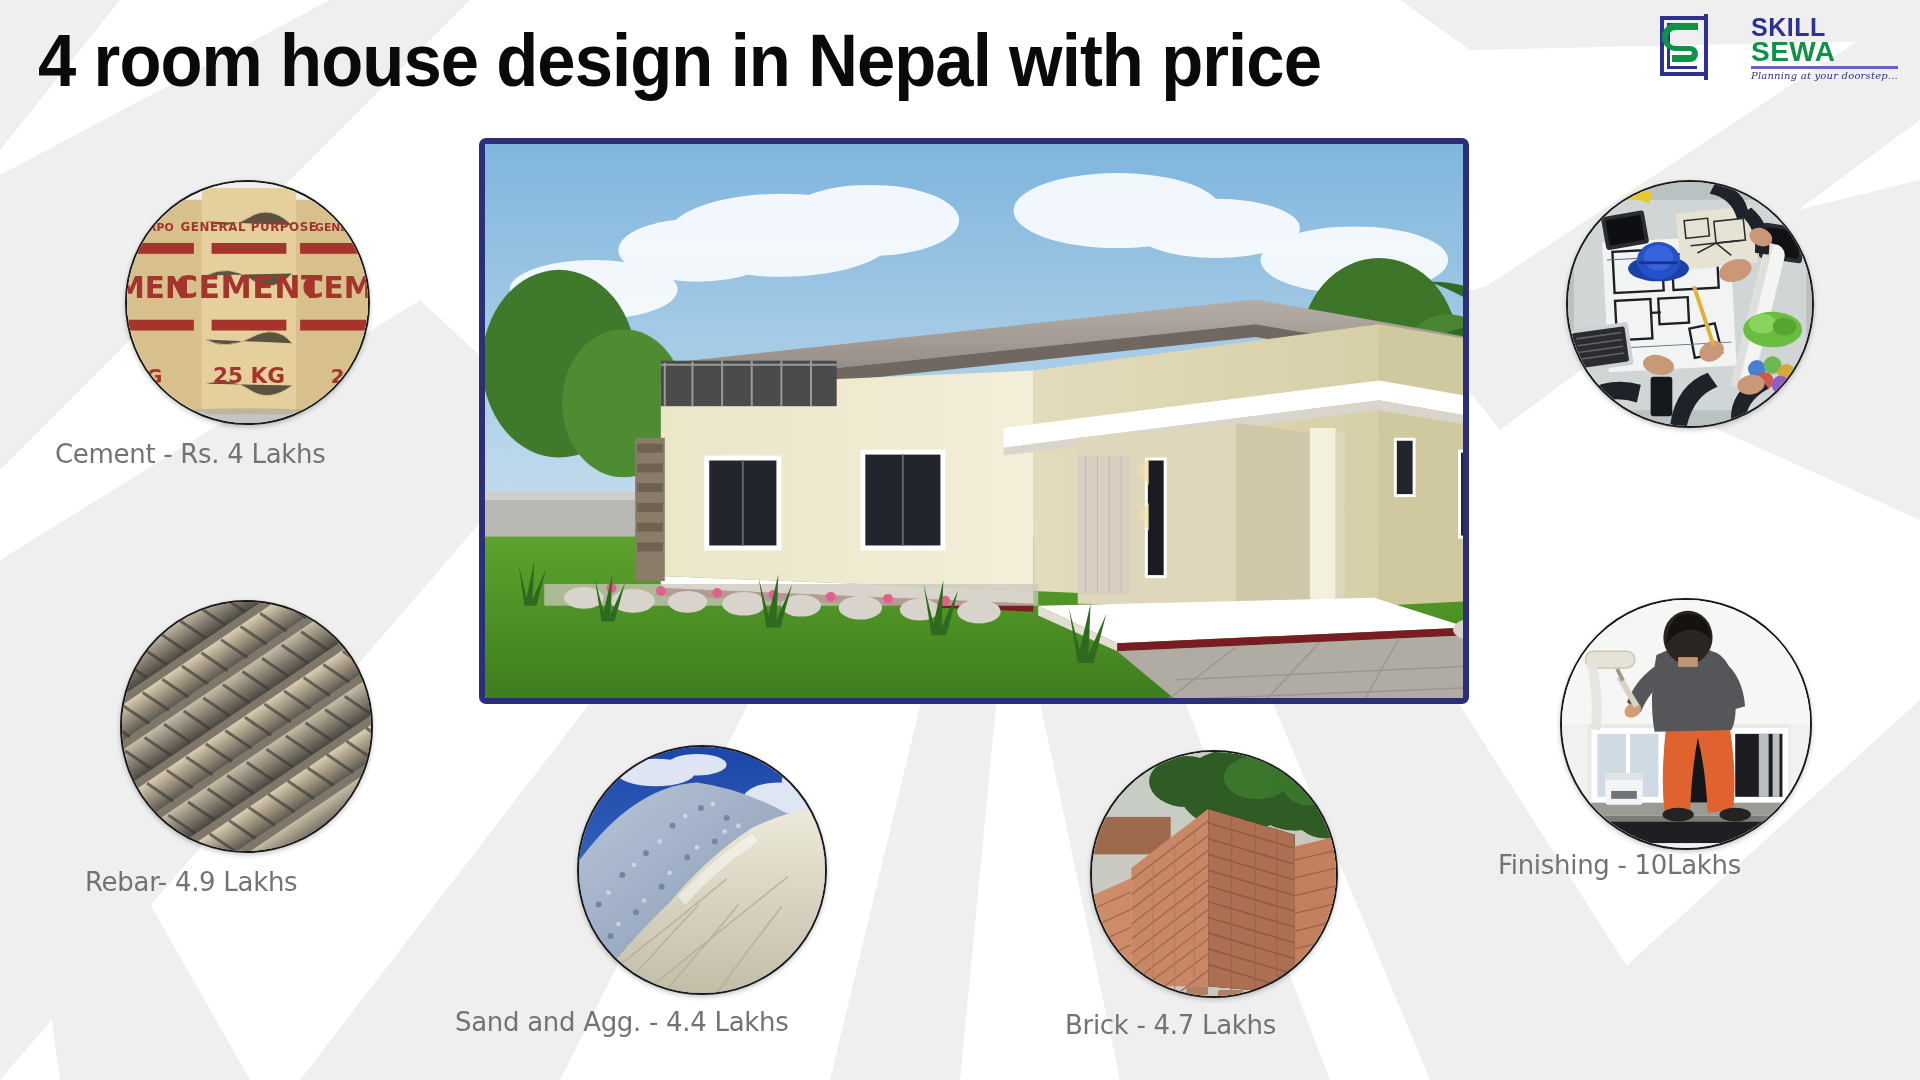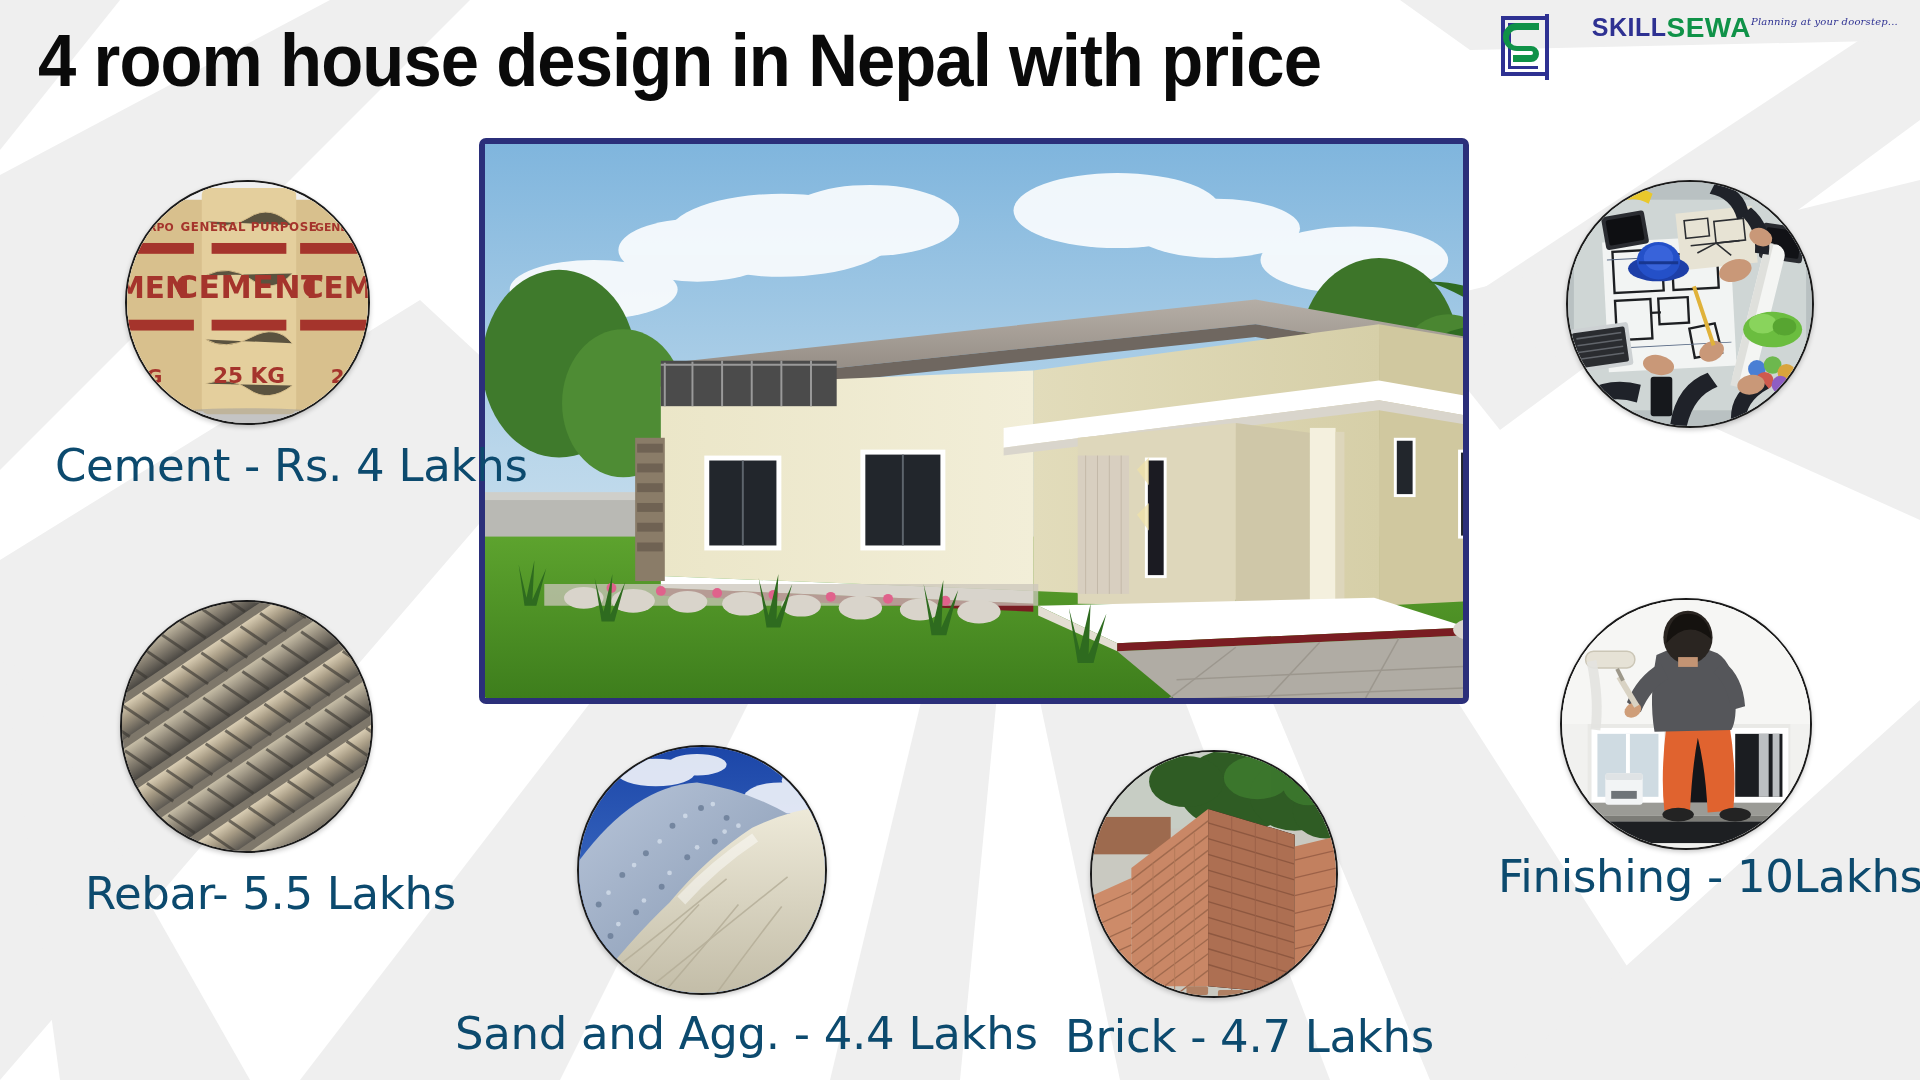--- a/index.html
+++ b/index.html
@@ -23,21 +23,21 @@
     color:#0a0a0a;
     white-space:nowrap;
     transform:scaleX(0.93);
     transform-origin:left center;
   }
 
   
   #logo { position:absolute; right:22px; top:12px; z-index:6;
           display:flex; align-items:flex-start; gap:5px; }
   #logo-mark { width:56px; height:72px; flex:none; }
-  #logo-text { display:flex; flex-direction:row; padding-top:3px;margin-left:32px; }
+  #logo-text { display:flex; flex-direction:column; padding-top:3px;margin-left:32px; }
   .logo-skill { font-family:"Liberation Sans", sans-serif; font-weight:bold;
                 font-size:25px; line-height:0.96; color:#2e3192;
                 letter-spacing:0.5px; }
   .logo-sewa  { font-family:"Liberation Sans", sans-serif; font-weight:bold;
                 font-size:28px; line-height:0.94; color:#0f9248;
                 letter-spacing:0.5px; }
   .logo-rule  { height:3px; background:#6a5fc4; margin-top:1px; width:100%; }
   .logo-tagline { font-family:"DejaVu Serif", serif; font-style:italic;
                   font-size:10px; color:#2e3192; margin-top:1px;
                   letter-spacing:0.2px; white-space:nowrap; }
@@ -55,22 +55,22 @@
   .circle {
     border-radius:50%;
     border:2px solid #1a1a1a;
     overflow:hidden;
     background:#ddd;
     box-shadow:0 2px 5px rgba(0,0,0,.22);
   }
   .circle svg { display:block; width:100%; height:100%; }
   .item-label {
     font-family:"DejaVu Sans", sans-serif;
-    font-size:45px;
-    color:#0c4a6e;
+    font-size:26px;
+    color:#737373;
     white-space:nowrap;
     letter-spacing:-0.3px;
   }
 
   
   #item-cement    { left:55px;   top:180px;  }
   #item-cement .circle   { width:245px; height:245px; margin-left:70px; }
   #item-cement .item-label { margin-top:14px; }
 
   #item-rebar     { left:85px;   top:600px;  }
@@ -577,21 +577,21 @@
               <line x1="250" y1="-40" x2="262" y2="-10"></line>
             <line x1="274" y1="-40" x2="286" y2="-10"></line>
               <line x1="298" y1="-40" x2="310" y2="-10"></line>
             <line x1="322" y1="-40" x2="334" y2="-10"></line>
               <line x1="346" y1="-40" x2="358" y2="-10"></line>
           </g>
         </g>
       </g>
     </svg>
   </div>
-  <div class="item-label">Rebar- 5.5 Lakhs</div>
+  <div class="item-label">Rebar- 4.9 Lakhs</div>
 </div>
 
 <div class="item" id="item-sand">
   <div class="circle">
     <svg viewBox="0 0 250 250">
       <defs>
         <linearGradient id="skyS" x1="0" y1="0" x2="0" y2="1">
           <stop offset="0%" stop-color="#1c46a8"></stop>
           <stop offset="100%" stop-color="#4d7fd0"></stop>
         </linearGradient>

